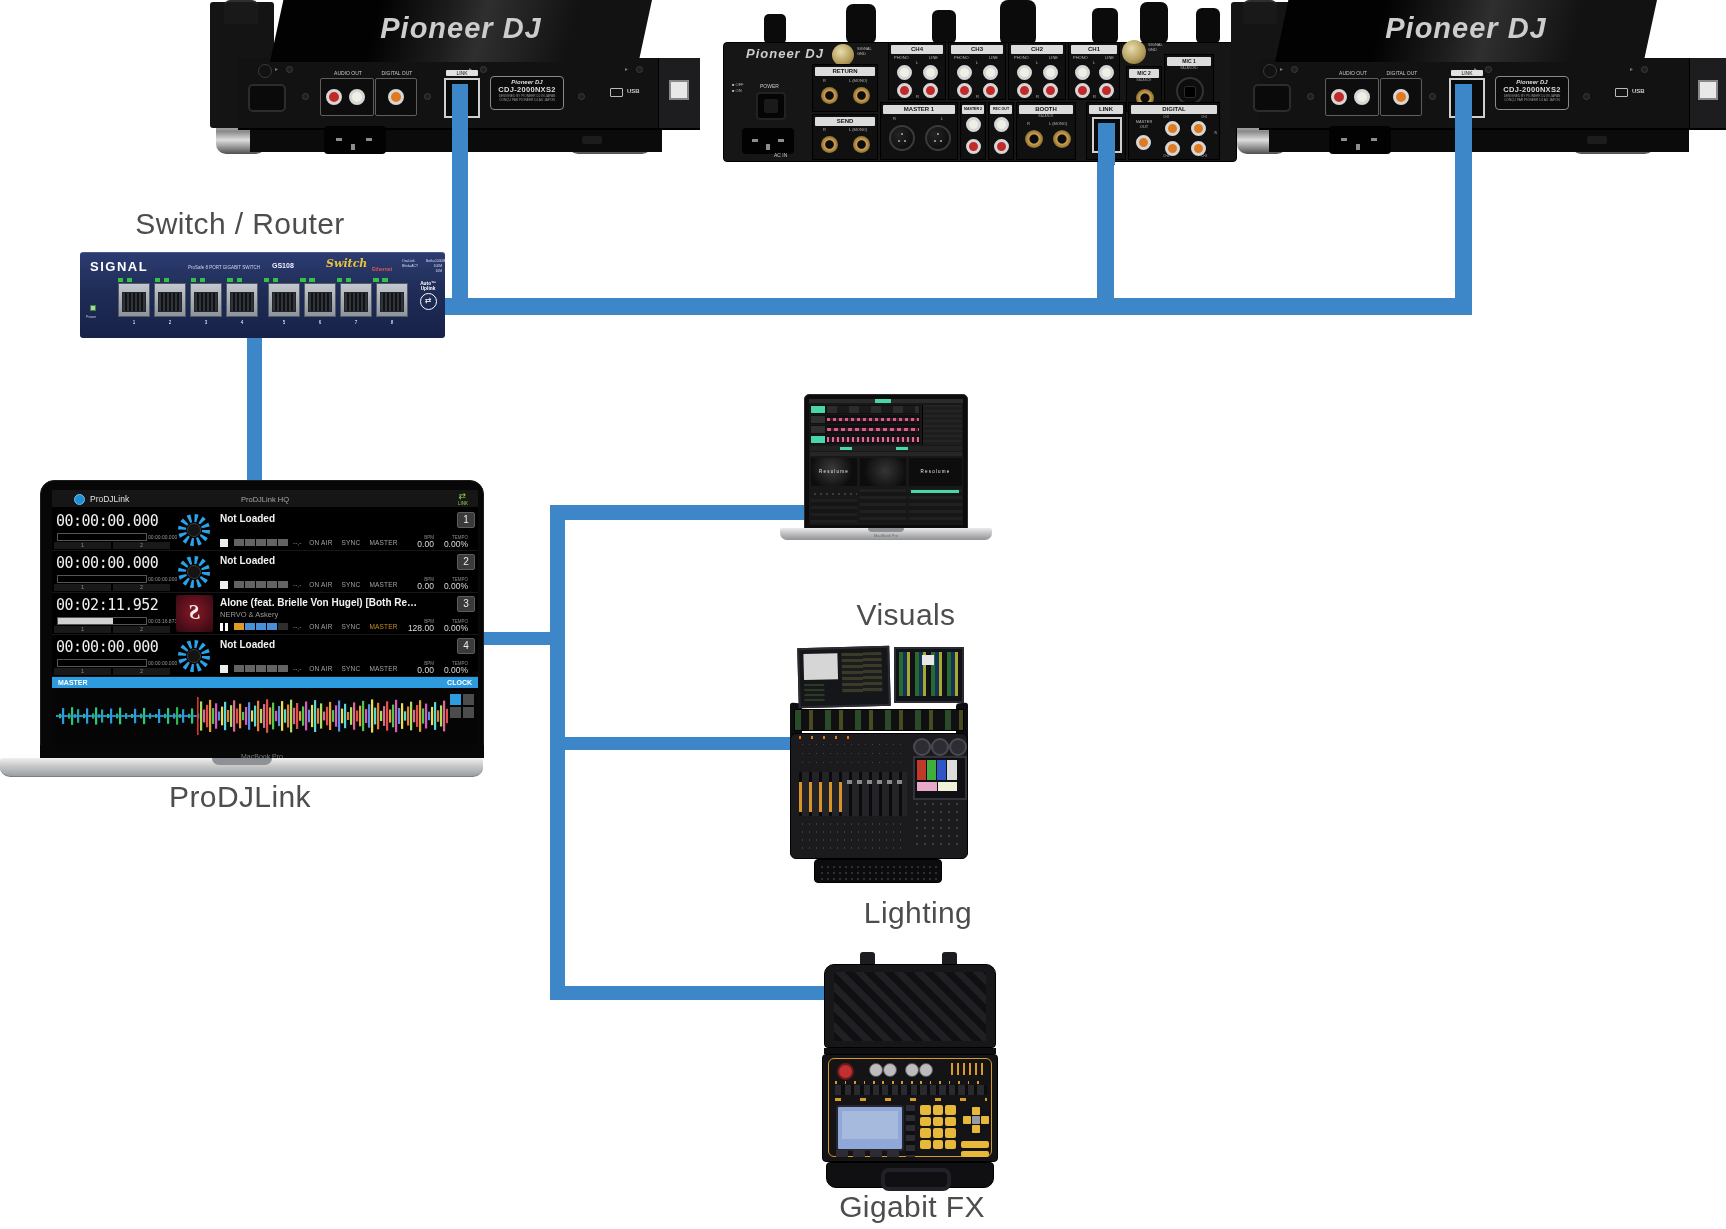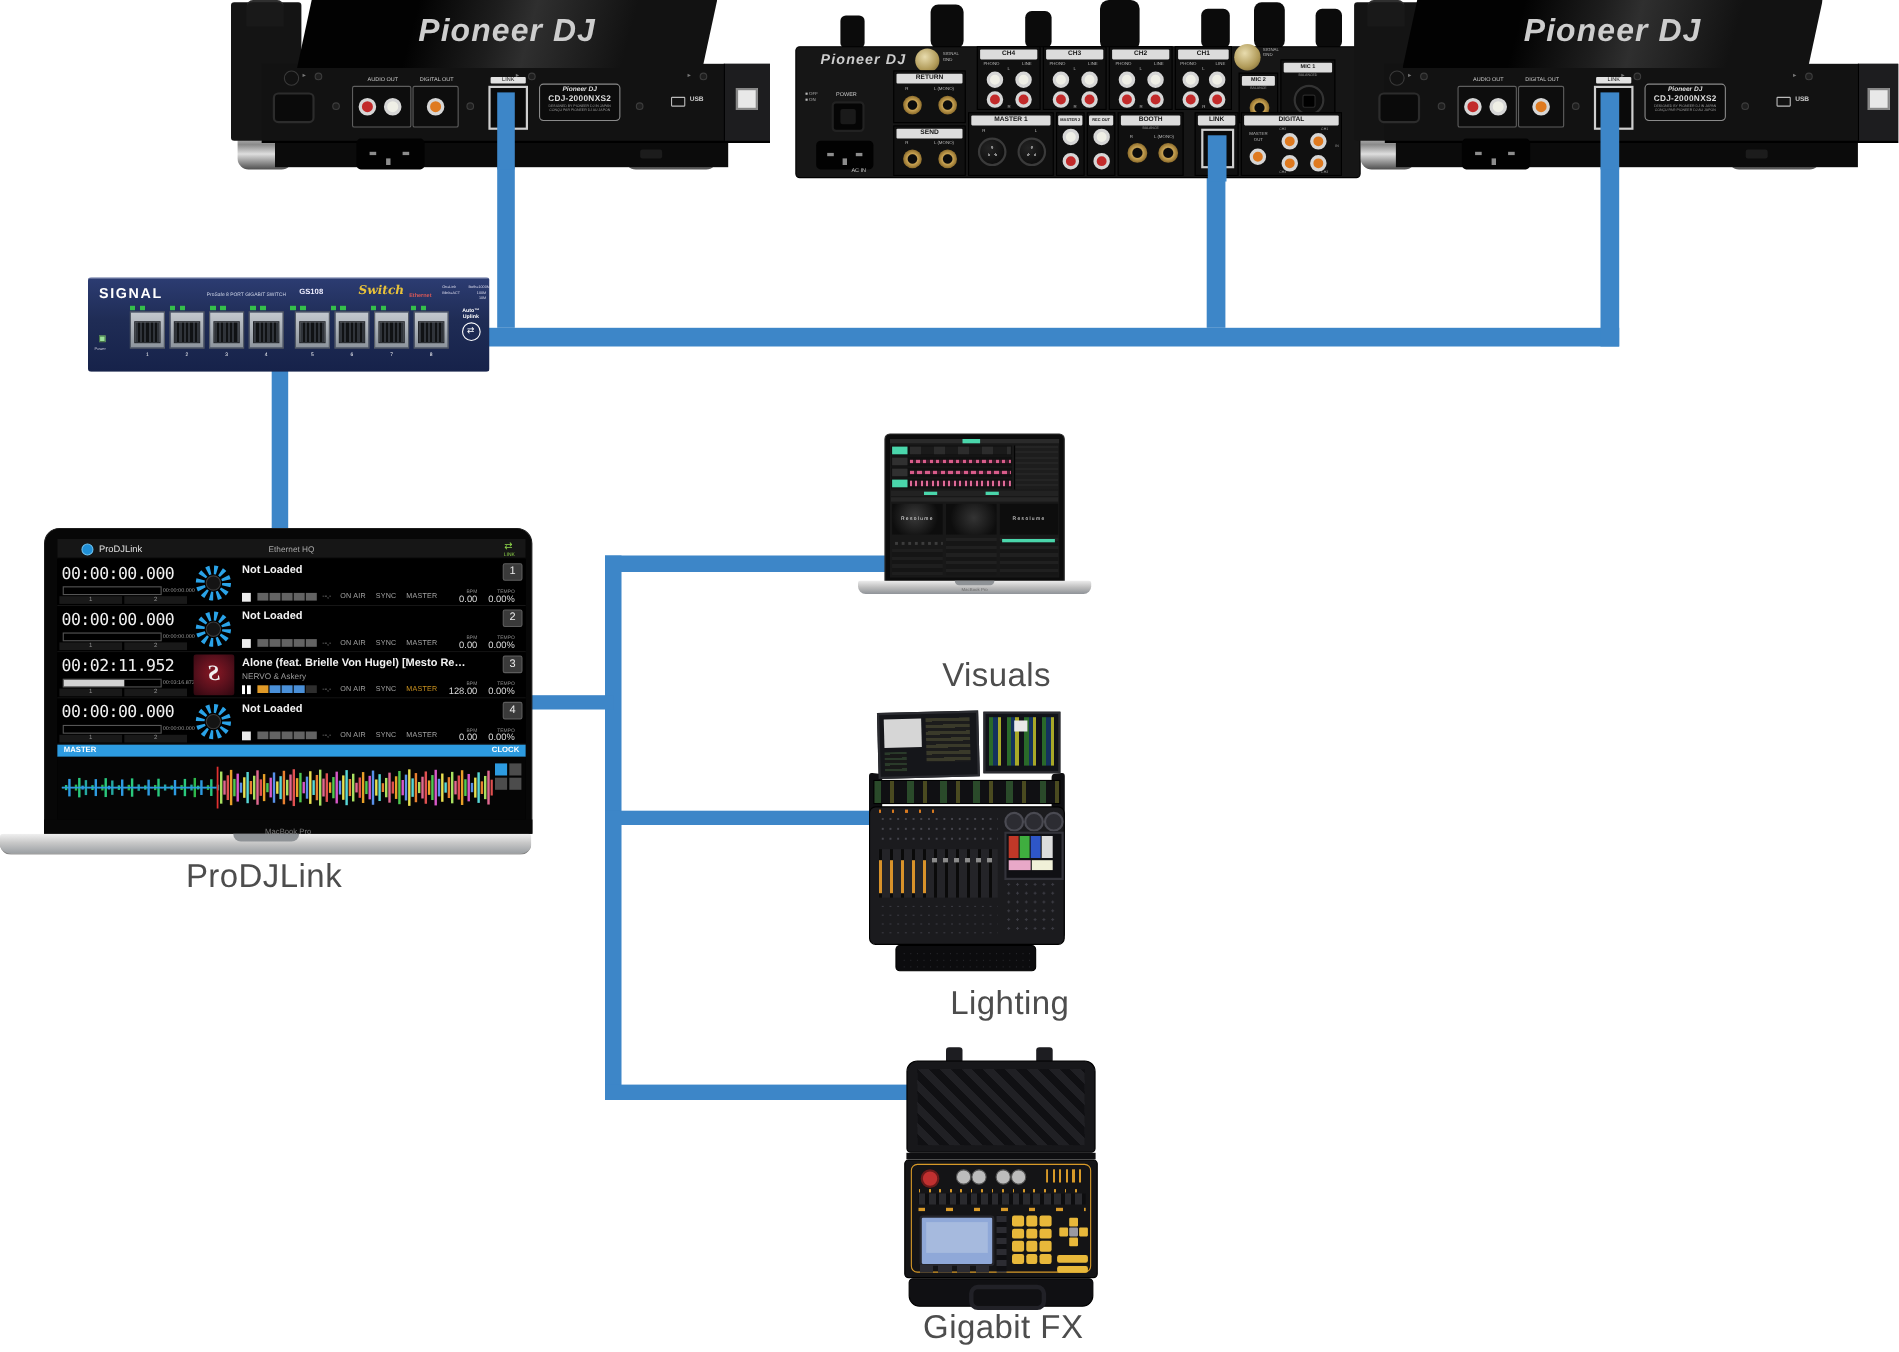--- a/index.html
+++ b/index.html
@@ -330,20 +330,21 @@
     <div class="a" style="left:402px;top:88px;width:13px;height:9px;border:1.5px solid #bbb;border-radius:1px"></div>
     <span class="a" style="left:419px;top:88px;font-size:6px;color:#ccc;font-weight:bold">USB</span>
     <div class="a" style="left:116px;top:126px;width:62px;height:28px;background:#020202;border-radius:4px">
       <div class="kcap" style="left:12px;top:12px"></div>
         <div class="kcap" style="left:42px;top:12px"></div>
         <div class="kcap" style="left:27px;top:18px;width:4px;height:6px"></div>
     </div>
     <div class="a" style="left:374px;top:136px;width:20px;height:8px;background:#1c1c1c;border-radius:2px"></div>
   </div>
 
+  <div class="lbl" style="left:85px;top:207px;width:310px">Switch / Router</div>
   <div class="dev" style="left:80px;top:252px;width:365px;height:86px;background:linear-gradient(180deg,#2c3c72 0%,#1f2c55 45%,#16224a 100%);border-radius:3px;border-top:1px solid #4a5a90">
     <span class="a" style="left:10px;top:6px;font-size:13px;font-weight:bold;letter-spacing:1.5px;color:#fff">SIGNAL</span>
     <span class="a" style="left:108px;top:12px;font-size:4.5px;color:#cfd6e8">ProSafe 8 PORT GIGABIT SWITCH</span>
     <span class="a" style="left:192px;top:9px;font-size:7px;font-weight:bold;color:#eef">GS108</span>
     <span class="a" style="left:246px;top:4px;font:italic bold 11px 'DejaVu Serif',serif;color:#e8c23a">Switch</span>
     <span class="a" style="left:292px;top:13px;font-size:5px;font-weight:bold;color:#d85858">Ethernet</span>
     <div class="a" style="left:322px;top:6px;font-size:3.4px;color:#dde;line-height:1.5">
       <span>On=Link</span><br>
       <span>Blink=ACT</span>
     </div>
@@ -394,21 +395,21 @@
     <span class="a" style="left:6px;top:62px;font-size:3.6px;color:#ccd">Power</span>
   </div>
 
   <div class="dev" style="left:0;top:478px;width:522px;height:302px">
     <div class="a" style="left:40px;top:2px;width:444px;height:278px;background:#070707;border-radius:14px 14px 0 0;border:1px solid #1c1c1c"></div>
     <div class="a" style="left:52px;top:12px;width:426px;height:255px;background:#000;overflow:hidden">
 
       <div class="a" style="left:0;top:0;width:426px;height:18px;background:#161616;border-bottom:1px solid #000">
         <div class="a" style="left:22px;top:3.5px;width:11px;height:11px;border-radius:50%;background:#1f8fd6;border:1.5px solid #6cc0ee"></div>
         <span class="a" style="left:38px;top:4px;font-size:8.5px;color:#e0e0e0">ProDJLink</span>
-        <span class="a" style="left:163px;top:5px;width:100px;text-align:center;font-size:7.5px;color:#a8a8a8">Ethernet HQ</span>
+        <span class="a" style="left:163px;top:5px;width:100px;text-align:center;font-size:7.5px;color:#a8a8a8">ProDJLink HQ</span>
         <span class="a" style="right:12px;top:1px;font-size:9px;color:#8ed54a">⇄</span>
         <span class="a" style="right:10px;top:11px;font-size:4.5px;color:#8ed54a">LINK</span>
       </div>
 
       <div class="pj-row" style="top:19px">
         <div class="time">00:00:00.000</div>
         <div class="prog">
             <i></i>
           </div>
         <div class="ttot">00:00:00.000</div>
@@ -502,21 +503,21 @@
         <div class="ttot">00:03:16.873</div>
         <div class="cues">
             <span>1</span>
             <span>2</span>
           </div>
         <div class="jogbox">
             <div class="albm"></div>
           </div>
         <div class="info">
           <div class="dnum">3</div>
-          <div class="ttl">Alone (feat. Brielle Von Hugel) [Mesto Re…</div>
+          <div class="ttl">Alone (feat. Brielle Von Hugel) [Both Re…</div>
           <div class="trart">NERVO &amp; Askery</div>
           <div class="strow">
             <span class="sicon"></span>
             <span class="met">
                 <i></i>
                 <i></i>
                 <i></i>
                 <i></i>
                 <i></i>
               </span>

